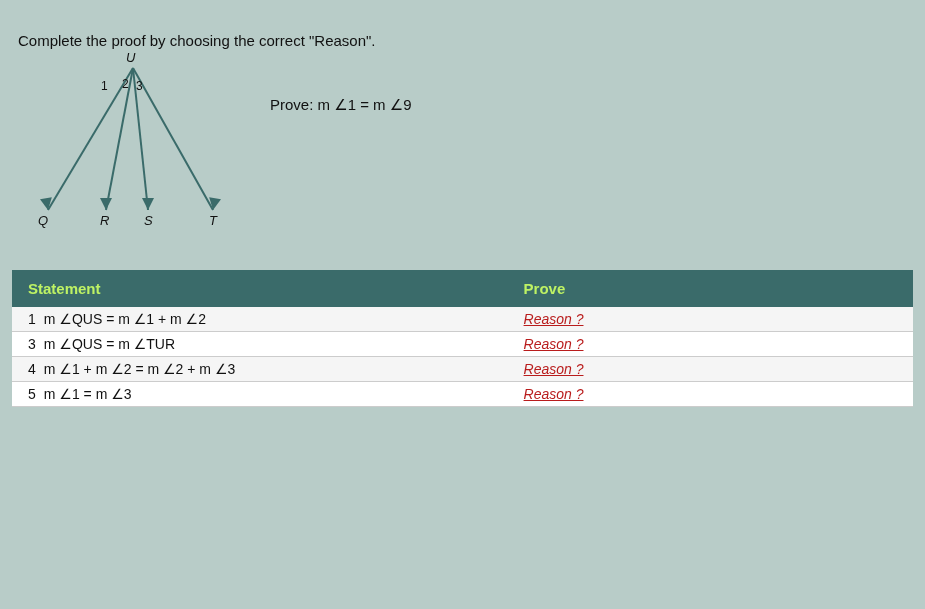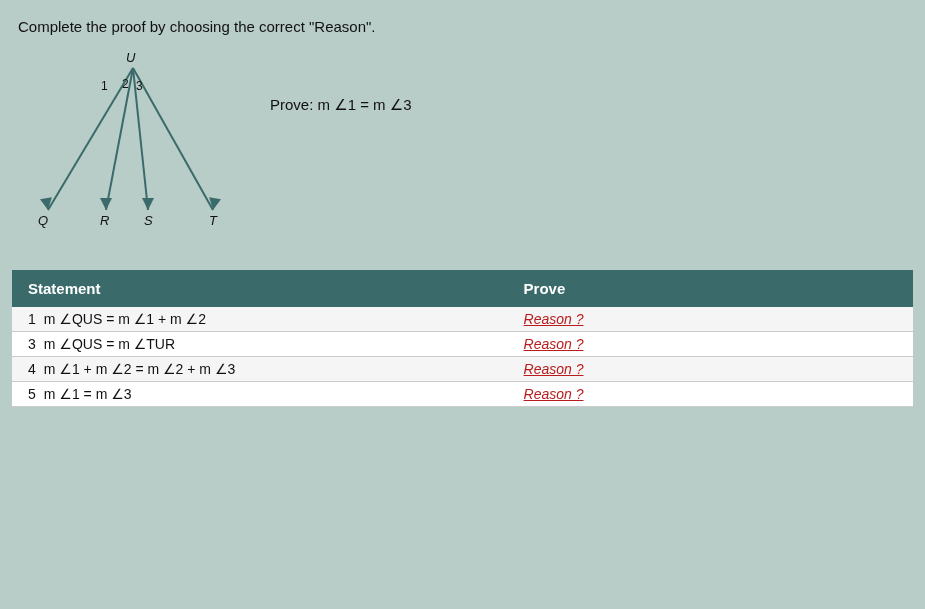--- a/index.html
+++ b/index.html
@@ -11,21 +11,21 @@
       overflow: hidden;
     }
     .page {
       width: 925px;
       height: 609px;
       background-color: #b8ccc8;
       position: relative;
     }
     .instructions {
       position: absolute;
-      top: 18px;
+      top: 32px;
       left: 18px;
       font-size: 15px;
       color: #111;
       font-weight: normal;
     }
     .diagram-area {
       position: absolute;
       top: 50px;
       left: 18px;
       width: 260px;
@@ -47,21 +47,21 @@
       bottom: 0;
       padding: 0 12px;
     }
     table {
       width: 100%;
       border-collapse: collapse;
       font-size: 14px;
     }
     thead tr {
       background-color: #3a6b6a;
-      color: #ffffff;
+      color: #bef264;
     }
     thead th {
       padding: 10px 16px;
       text-align: left;
       font-weight: bold;
       font-size: 15px;
     }
     thead th:first-child {
       width: 55%;
     }
@@ -131,21 +131,21 @@
       <text x="126" y="175" font-size="13" font-style="italic" fill="#111">S</text>
       <text x="191" y="175" font-size="13" font-style="italic" fill="#111">T</text>
 
       <text x="83" y="40" font-size="12" fill="#111">1</text>
       <text x="104" y="38" font-size="12" fill="#111">2</text>
       <text x="118" y="40" font-size="12" fill="#111">3</text>
     </svg>
   </div>
 
   <div class="given-prove">
-    <div>Prove: m ∠1 = m ∠3</div>
+    <div>Prove: m ∠1 = m ∠9</div>
   </div>
 
   <div class="table-container">
     <table>
       <thead>
         <tr>
           <th>Statement</th>
           <th>Prove</th>
         </tr>
       </thead>

